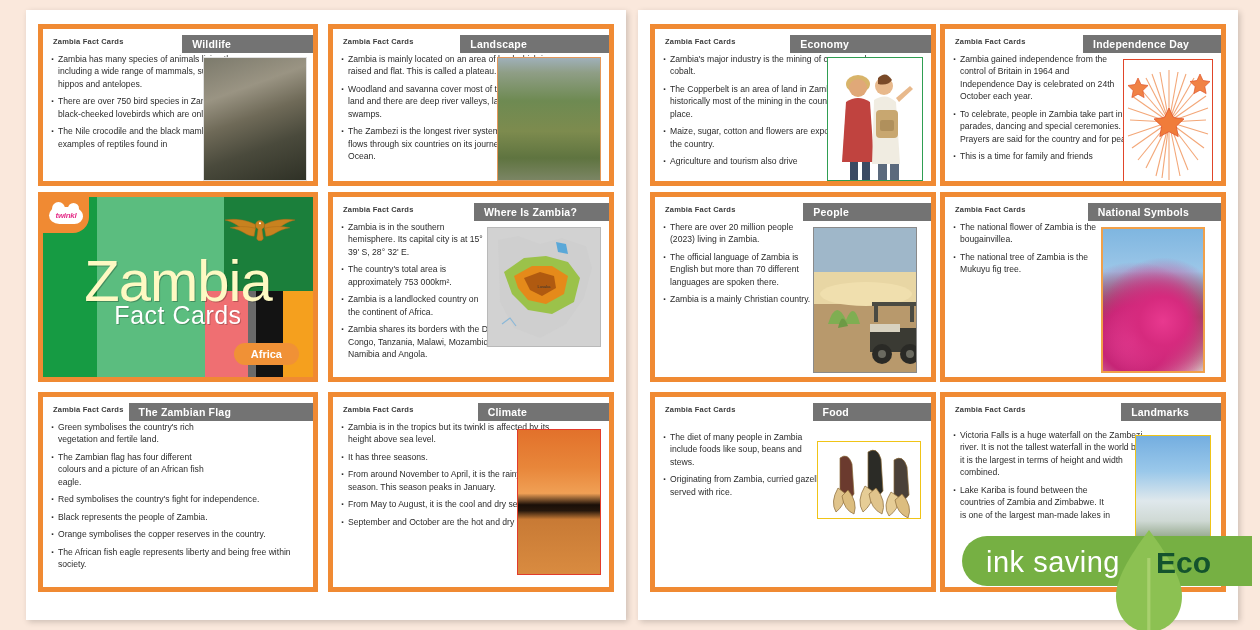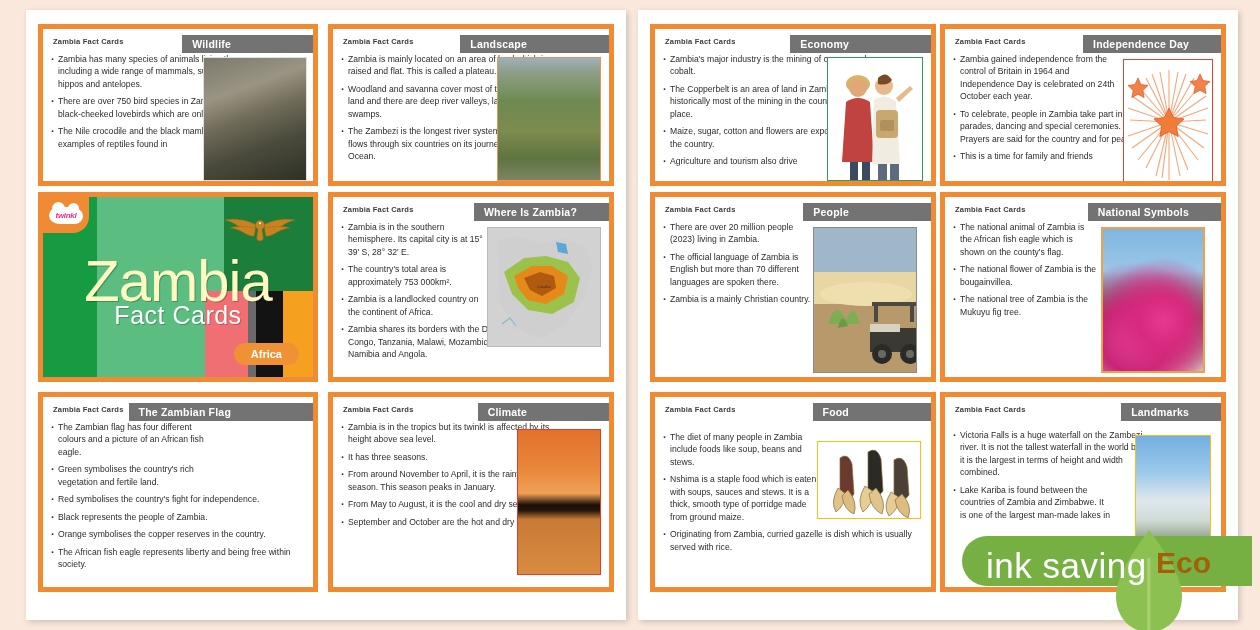--- a/index.html
+++ b/index.html
@@ -204,30 +204,30 @@
   .eco-pill {
     position: absolute;
     left: 0; top: 8px;
     width: 290px; height: 50px;
     background: #76b043;
     border-radius: 25px 0 0 25px;
   }
   .eco-text {
     position: absolute;
     left: 24px; top: 18px;
-    font-size: 35px;
+    font-size: 29px;
     color: #ffffff;
     letter-spacing: .5px;
   }
   .eco-word {
     position: absolute;
     left: 194px; top: 18px;
     font-size: 30px;
     font-weight: bold;
-    color: #a16207;
+    color: #14532d;
   }
   .eco-leaf {
     position: absolute;
     left: 150px; top: 0px;
     width: 74px; height: 110px;
     overflow: visible;
   }
 
   
   .ph-croc {
@@ -310,22 +310,22 @@
       <div class="title-main">Zambia</div>
       <div class="title-sub">Fact Cards</div>
       <div class="continent-badge">Africa</div>
     </div>
 
     <div class="card" style="left:12px; top:382px; width:280px; height:200px;">
       <div class="card-inner">
         <div class="card-brand">Zambia Fact Cards</div>
         <div class="card-title-bar">The Zambian Flag</div>
         <ul class="facts">
+          <li style="max-width:150px">Green symbolises the country's rich vegetation and fertile land.</li>
           <li style="max-width:150px">The Zambian flag has four different colours and a picture of an African fish eagle.</li>
-          <li style="max-width:150px">Green symbolises the country's rich vegetation and fertile land.</li>
           <li>Red symbolises the country's fight for independence.</li>
           <li>Black represents the people of Zambia.</li>
           <li>Orange symbolises the copper reserves in the country.</li>
           <li>The African fish eagle represents liberty and being free within society.</li>
         </ul>
 
       </div>
     </div>
 
     <div class="card" style="left:302px; top:14px; width:286px; height:162px;">
@@ -444,21 +444,20 @@
         <div class="photo-credit">&nbsp;</div>
       </div>
     </div>
 
     <div class="card" style="left:12px; top:382px; width:286px; height:200px;">
       <div class="card-inner">
         <div class="card-brand">Zambia Fact Cards</div>
         <div class="card-title-bar">Food</div>
         <ul class="facts" style="margin-top:16px">
           <li style="max-width:152px">The diet of many people in Zambia include foods like soup, beans and stews.</li>
-          <li style="max-width:152px">Nshima is a staple food which is eaten with soups, sauces and stews. It is a thick, smooth type of porridge made from ground maize.</li>
           <li>Originating from Zambia, curried gazelle is dish which is usually served with rice.</li>
         </ul>
         <div class="card-photo ph-maize" style="right:10px; top:44px; width:104px; height:78px; border:1.5px solid #f0c417;">
           <svg viewBox="0 0 104 78" width="104" height="78">
             <rect width="104" height="78" fill="#fff"></rect>
             <g stroke="#8a6a3a" stroke-width="0.7">
               <path d="M22 16 q8 -6 12 6 l2 30 q-6 10 -14 2 z" fill="#6b3a2e"></path>
               <path d="M20 46 q-8 14 -2 24 q8 -6 10 -18z" fill="#e0c48c"></path>
               <path d="M30 48 q10 12 6 24 q-10 -4 -12 -18z" fill="#dcbd7f"></path>
               <path d="M50 10 q9 -6 13 7 l2 32 q-7 10 -15 2z" fill="#2b2b26"></path>
@@ -520,21 +519,20 @@
           </svg>
         </div>
       </div>
     </div>
 
     <div class="card" style="left:302px; top:182px; width:286px; height:190px;">
       <div class="card-inner">
         <div class="card-brand">Zambia Fact Cards</div>
         <div class="card-title-bar wide">National Symbols</div>
         <ul class="facts">
-          <li style="max-width:138px">The national animal of Zambia is the African fish eagle which is shown on the county's flag.</li>
           <li style="max-width:138px">The national flower of Zambia is the bougainvillea.</li>
           <li style="max-width:138px">The national tree of Zambia is the Mukuyu fig tree.</li>
         </ul>
         <div class="card-photo ph-flowers" style="right:16px; top:30px; width:104px; height:146px; border:2px solid #f0a04a;"></div>
       </div>
     </div>
 
     <div class="card" style="left:302px; top:382px; width:286px; height:200px;">
       <div class="card-inner">
         <div class="card-brand">Zambia Fact Cards</div>

